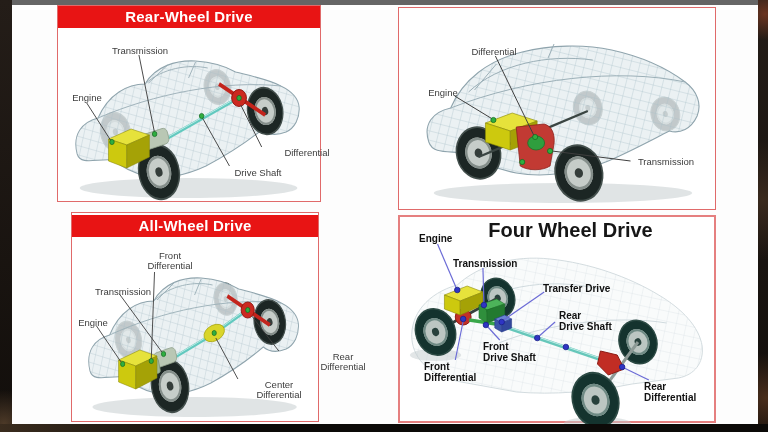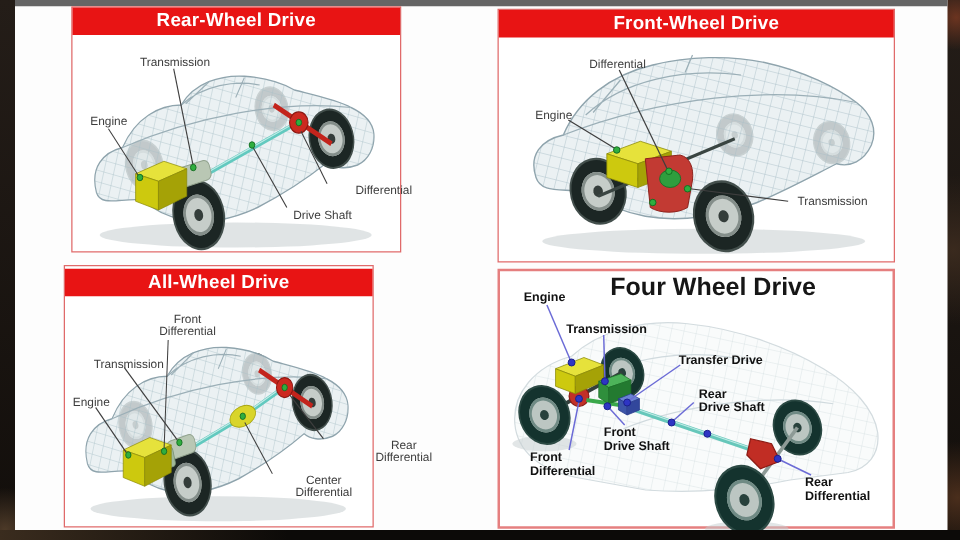--- a/index.html
+++ b/index.html
@@ -11,21 +11,21 @@
       radial-gradient(circle at 4px 424px, #4d3a28 0%, rgba(0,0,0,0) 34px),
       linear-gradient(#241d18, #120e0b);
     font-family:"Liberation Sans",sans-serif;}
   .doc{position:absolute;left:12px;top:0;width:746px;height:424px;background:#fdfdfd;}
   .topstrip{position:absolute;left:0;top:0;width:100%;height:5px;background:#656565;}
   .bottombar{position:absolute;left:0;top:424px;width:768px;height:8px;
     background:linear-gradient(90deg,#3a2c1e,#0c0a08 30%,#0c0a08);}
   .panel{position:absolute;background:#fff;border:1px solid #e06a6a;box-sizing:border-box;}
   .panel-rwd{left:45px;top:5px;width:264px;height:197px;}
   .panel-fwd{left:386px;top:7px;width:318px;height:203px;}
-  .panel-awd{left:39px;top:212px;width:248px;height:210px;}
+  .panel-awd{left:59px;top:212px;width:248px;height:210px;}
   .panel-4wd{left:386px;top:215px;width:318px;height:208px;border-width:2px;border-color:#e57f7f;}
   .hdr{position:absolute;left:0;right:0;top:0;height:22px;background:#e81414;color:#fff;
     font-weight:bold;font-size:15px;line-height:22px;text-align:center;letter-spacing:.2px;}
   .hdr-awd{top:2px;}
   .title4{position:absolute;top:1px;left:14px;right:0;text-align:center;
     font-weight:bold;font-size:20px;line-height:24px;color:#161616;margin-left:13px;}
   .car{position:absolute;left:0;width:100%;}
   .lbl{position:absolute;font-size:9.5px;line-height:1.1;color:#3c3c3c;text-align:center;white-space:pre-line;z-index:5;}
   .lblb{position:absolute;font-size:10px;line-height:1.12;font-weight:bold;color:#111;text-align:left;white-space:pre-line;z-index:5;}
 </style>
@@ -99,21 +99,20 @@
             <circle cx="165" cy="88" r="2.6"></circle>
         </g>
       </svg>
       <div class="lbl" style="left:49px;top:40px;width:66px">Transmission</div>
       <div class="lbl" style="left:12px;top:87px;width:34px">Engine</div>
       <div class="lbl" style="left:219px;top:142px;width:60px">Differential</div>
       <div class="lbl" style="left:173px;top:162px;width:54px">Drive Shaft</div>
     </div>
 
     <div class="panel panel-fwd">
-      <div class="hdr">Front-Wheel Drive</div>
       <svg class="car" style="top:22px" height="181" viewBox="0 0 318 181" preserveAspectRatio="none">
         <ellipse cx="165" cy="163" rx="130" ry="10" fill="#c2c9cc" opacity="0.5"></ellipse>
         <use href="#wheel" transform="translate(190,78) rotate(-14) scale(0.72,0.85)"></use>
         <use href="#wheel" transform="translate(268,84) rotate(-14) scale(0.72,0.85)"></use>
         <g>
           <path d="M30,112 C24,94 34,82 52,78 C64,50 90,30 124,22 C152,15 186,14 214,20 C246,27 272,40 288,52 C300,61 305,74 300,86 C294,99 283,104 272,101 C254,110 232,122 208,132 C180,143 146,148 118,143 C98,139 78,130 66,123 C48,121 34,124 30,112 Z" fill="#e7eef0" fill-opacity="0.82"></path>
           <path d="M30,112 C24,94 34,82 52,78 C64,50 90,30 124,22 C152,15 186,14 214,20 C246,27 272,40 288,52 C300,61 305,74 300,86 C294,99 283,104 272,101 C254,110 232,122 208,132 C180,143 146,148 118,143 C98,139 78,130 66,123 C48,121 34,124 30,112 Z" fill="url(#mesh)" stroke="#8fa4ad" stroke-width="1.1"></path>
           <path d="M70,62 C100,34 150,24 195,30 M76,60 L98,34 M52,78 C130,48 220,38 288,52 M150,28 L156,14" fill="none" stroke="#9bafb7" stroke-width="1"></path>
         </g>
         <use href="#wheel" transform="translate(80,123) rotate(-14) scale(1.1,1.3)"></use>

